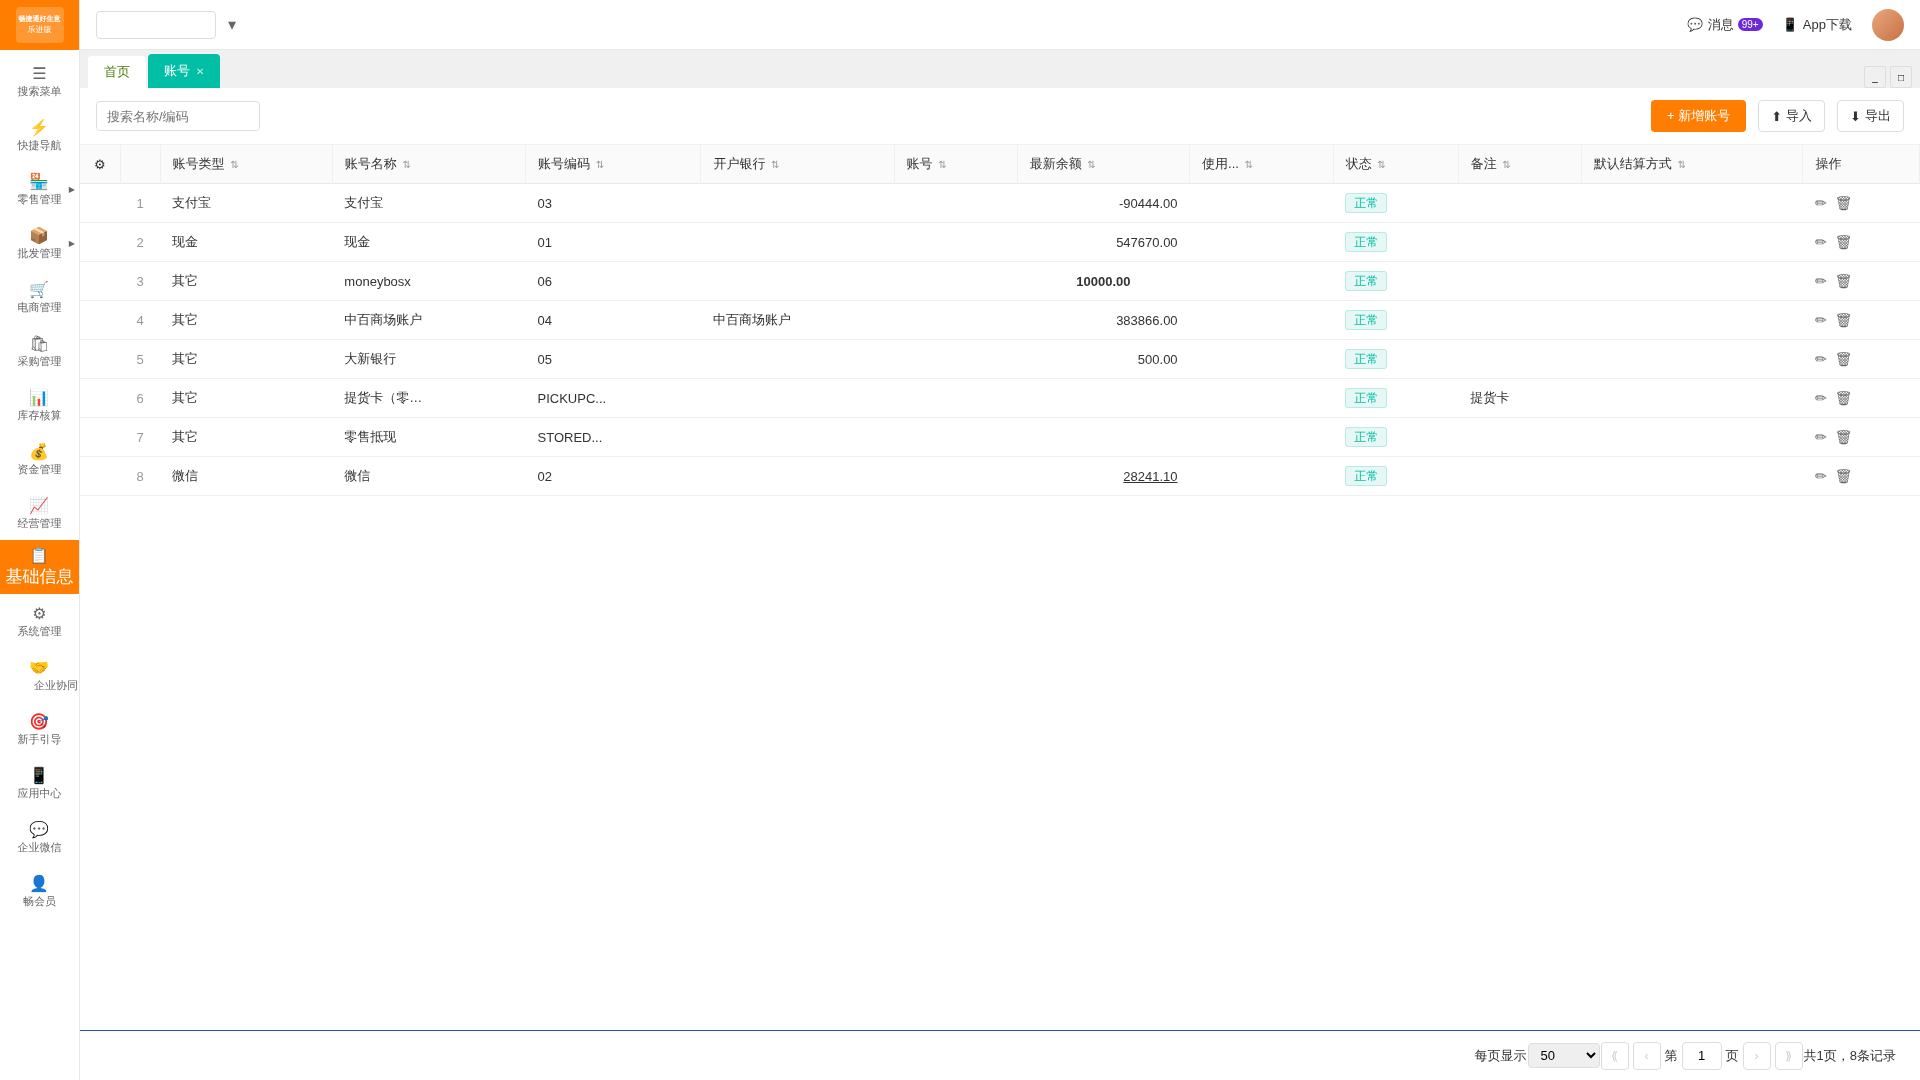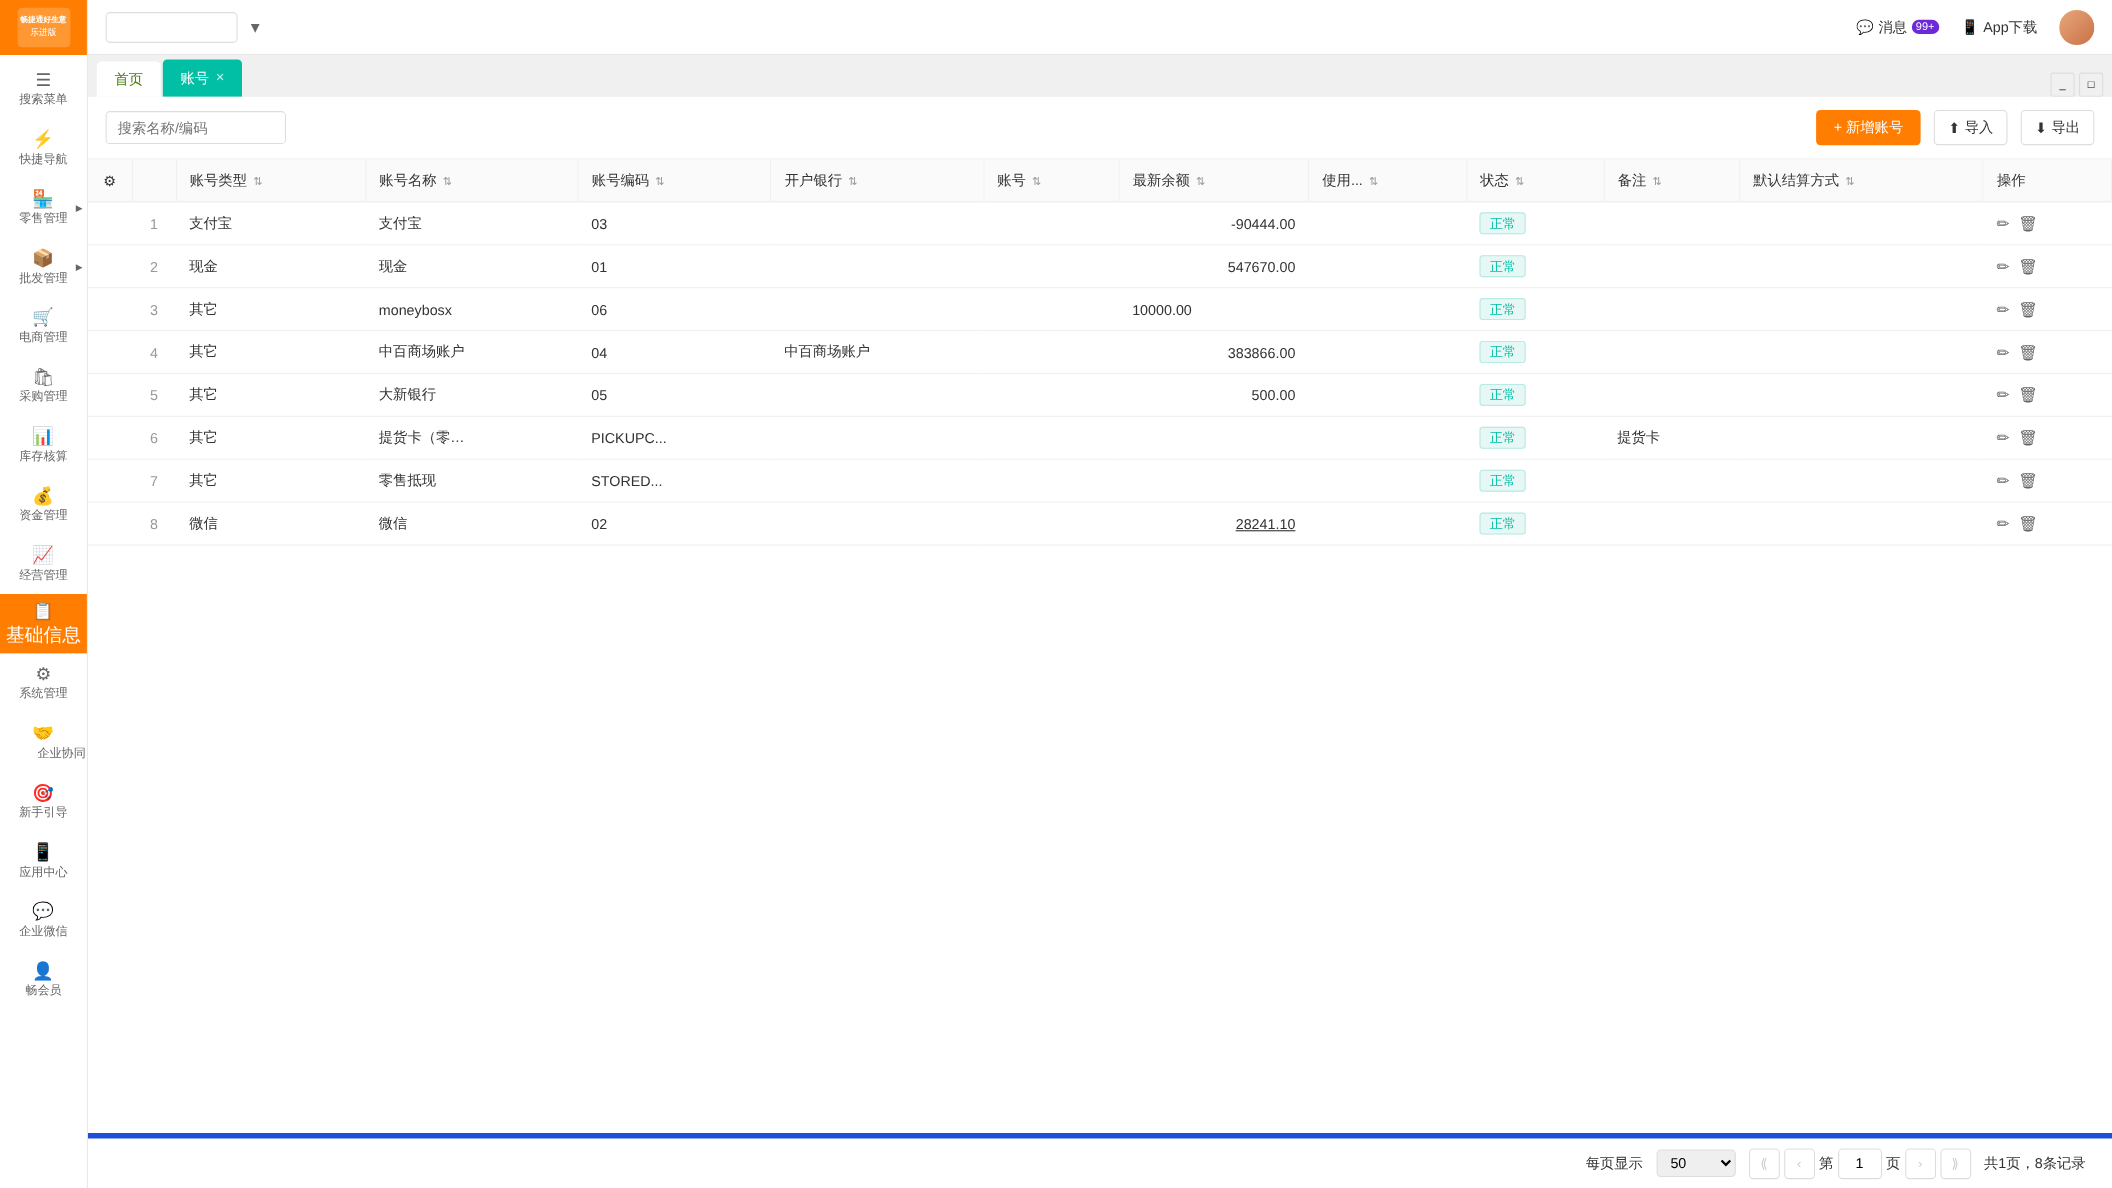--- a/index.html
+++ b/index.html
@@ -310,26 +310,26 @@
       border: none;
       cursor: pointer;
       color: #666;
       font-size: 14px;
     }
     .row-num { color: #999; text-align: center; width: 40px; }
 
     
     .footer {
       height: 50px;
-      border-top: 5px solid #1d4ed8;
+      border-top: 1px solid #1d4ed8;
       display: flex;
       align-items: center;
       justify-content: flex-end;
       padding: 0 24px;
-      gap: 12px;
+      gap: 1px;
       font-size: 13px;
       color: #333;
       flex-shrink: 0;
     }
     .page-size-select {
       border: 1px solid #ddd;
       border-radius: 4px;
       padding: 3px 20px 3px 8px;
       font-size: 13px;
       appearance: auto;
@@ -587,21 +587,21 @@
     </td>
   </tr>
             <tr>
     <td class="row-num"></td>
     <td class="row-num">3</td>
     <td>其它</td>
     <td>moneybosx</td>
     <td>06</td>
     <td></td>
     <td></td>
-    <td style="text-align:left;">10000.00</td>
+    <td style="text-align:center;font-weight:bold;">10000.00</td>
     <td></td>
     <td><span class="status-badge">正常</span></td>
     <td></td>
     <td></td>
     <td>
       <div class="action-btns">
         <button class="action-btn">✏</button>
         <button class="action-btn">🗑</button>
       </div>
     </td>

